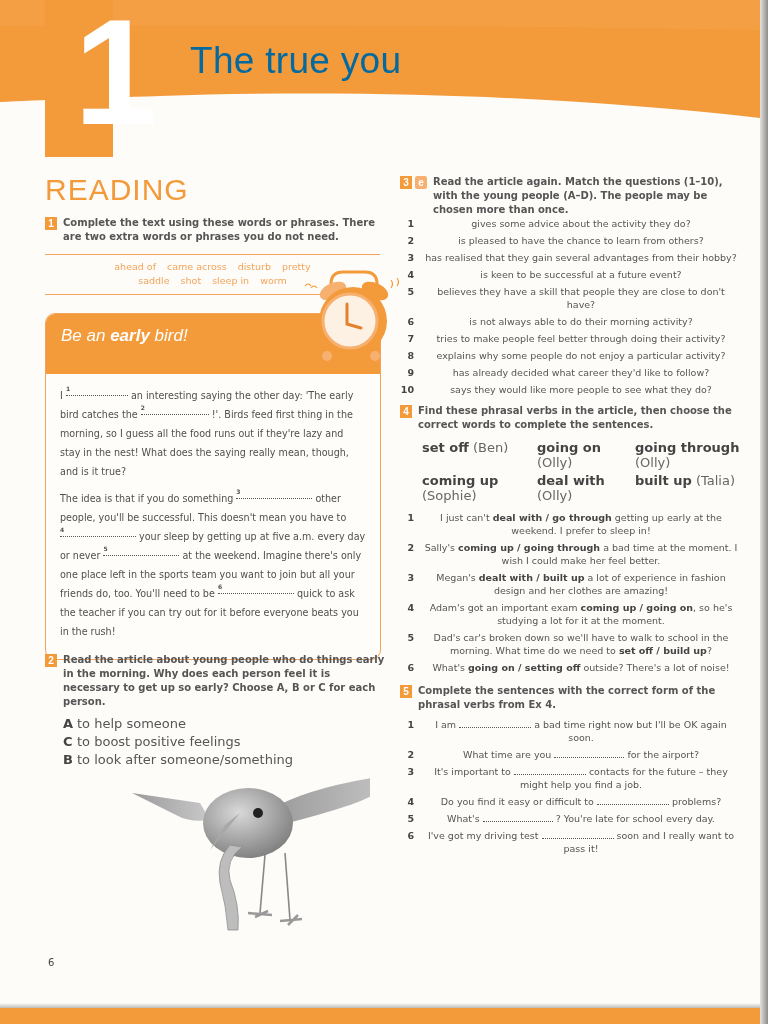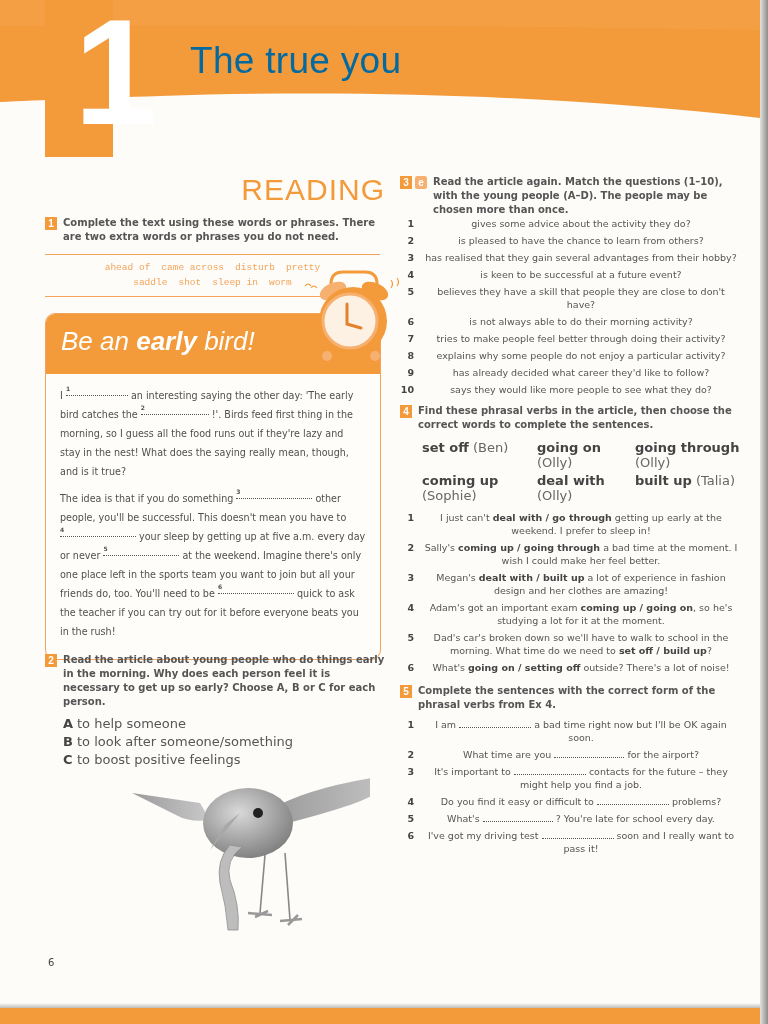--- a/index.html
+++ b/index.html
@@ -12,37 +12,37 @@
   
   .header-band { position: absolute; left: 0; top: 0; width: 760px; height: 150px; overflow: hidden; }
   .header-band svg { position: absolute; left: 0; top: 0; }
   .chapter-num-block { position: absolute; left: 45px; top: 0; width: 68px; height: 157px; background: #f39a3a; }
   .chapter-num { position: absolute; left: 74px; top: 0; font-family: "Liberation Sans", sans-serif; font-weight: bold; font-size: 150px; line-height: 145px; color: #ffffff; letter-spacing: -4px; }
   .chapter-title { position: absolute; left: 190px; top: 40px; font-family: "Liberation Sans", sans-serif; font-size: 37px; color: #0369a1; font-weight: normal; letter-spacing: 0.3px; }
 
   .col-left { position: absolute; left: 45px; top: 170px; width: 340px; }
   .col-right { position: absolute; left: 400px; top: 175px; width: 340px; }
 
-  .section-heading { font-family: "Liberation Sans", sans-serif; color: #f39a3a; font-weight: normal; font-size: 30px; letter-spacing: 1px; line-height: 40px; text-align: right; }
+  .section-heading { font-family: "Liberation Sans", sans-serif; color: #f39a3a; font-weight: normal; font-size: 30px; letter-spacing: 1px; line-height: 40px; }
   .extend-heading { font-family: "Liberation Sans", sans-serif; color: #f39a3a; font-weight: bold; font-size: 19px; line-height: 24px; margin-top: 10px; }
 
   .ex-badge { display: inline-block; width: 12px; height: 13px; background: #f39a3a; color: #fff; font-size: 10px; line-height: 13px; text-align: center; font-family: "Liberation Sans", sans-serif; vertical-align: top; margin-top: 1px; }
   .ex-badge.e { background: #f6b171; border-radius: 2px; margin-left: 3px; font-weight: bold; }
 
   .instruction { display: flex; align-items: flex-start; font-size: 10px; line-height: 14px; font-weight: bold; color: #555; }
   .instruction .badges { flex: 0 0 auto; display: flex; margin-right: 6px; }
   .instruction .text { flex: 1; }
 
   .word-box { margin-top: 10px; border-top: 1.5px solid #f3a45a; border-bottom: 1.5px solid #f3a45a; padding: 5px 0 6px; text-align: center; width: 335px; }
   .word-box .row { font-size: 9.5px; color: #f3a45a; line-height: 14px; }
-  .word-box .row span { margin: 0 4px; font-family: Liberation Mono, monospace; }
+  .word-box .row span { margin: 0 4px; }
 
   .article { position: absolute; left: 0; top: 143px; width: 336px; border: 1.5px solid #f3a45a; border-radius: 10px; background: #fffdfa; overflow: hidden; }
   .article-head { background: #f39a3a; height: 60px; position: relative; }
-  .article-title { position: absolute; left: 15px; top: 12px; font-family: "Liberation Sans", sans-serif; font-style: italic; font-size: 26px; color: #fff; }
+  .article-title { position: absolute; left: 15px; top: 12px; font-family: "Liberation Sans", sans-serif; font-style: italic; font-size: 17px; color: #fff; }
   .article-title b { font-weight: bold; }
   .article-body { padding: 12px 14px 10px 14px; font-size: 9.6px; line-height: 19px; color: #4f4f4f; }
   .article-body p { margin-bottom: 8px; }
   .gap { display: inline-block; border-bottom: 1px dotted #555; height: 10px; vertical-align: baseline; }
   .gap sup { font-size: 6px; vertical-align: top; line-height: 6px; font-weight: bold; }
 
   .clock { position: absolute; left: 258px; top: 96px; width: 100px; height: 100px; }
 
   .ex2 { position: absolute; left: 0; top: 483px; width: 340px; }
   .opts { margin-top: 6px; margin-left: 18px; }
@@ -134,22 +134,22 @@
 
     <div class="ex2">
       <div class="instruction">
         <span class="badges">
             <span class="ex-badge">2</span>
           </span>
         <span class="text">Read the article about young people who do things early in the morning. Why does each person feel it is necessary to get up so early? Choose A, B or C for each person.</span>
       </div>
       <div class="opts">
         <div class="opt"><b>A</b><span>to help someone</span></div>
+        <div class="opt"><b>C</b><span>to boost positive feelings</span></div>
         <div class="opt"><b>B</b><span>to look after someone/something</span></div>
-        <div class="opt"><b>C</b><span>to boost positive feelings</span></div>
       </div>
     </div>
 
     <svg class="bird" width="240" height="170" viewBox="0 0 240 170">
       <defs>
         <radialGradient id="bodyG" cx="40%" cy="35%" r="70%">
           <stop offset="0%" stop-color="#d9d9d9"></stop>
           <stop offset="100%" stop-color="#7d7d7d"></stop>
         </radialGradient>
         <linearGradient id="wingG" x1="0" x2="1">

